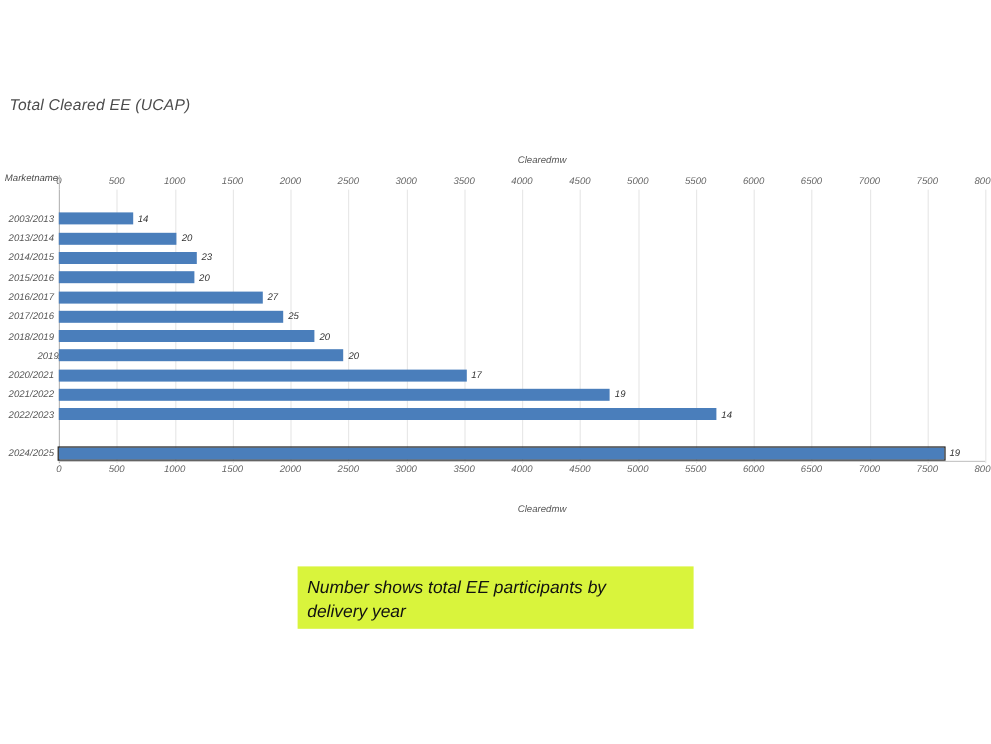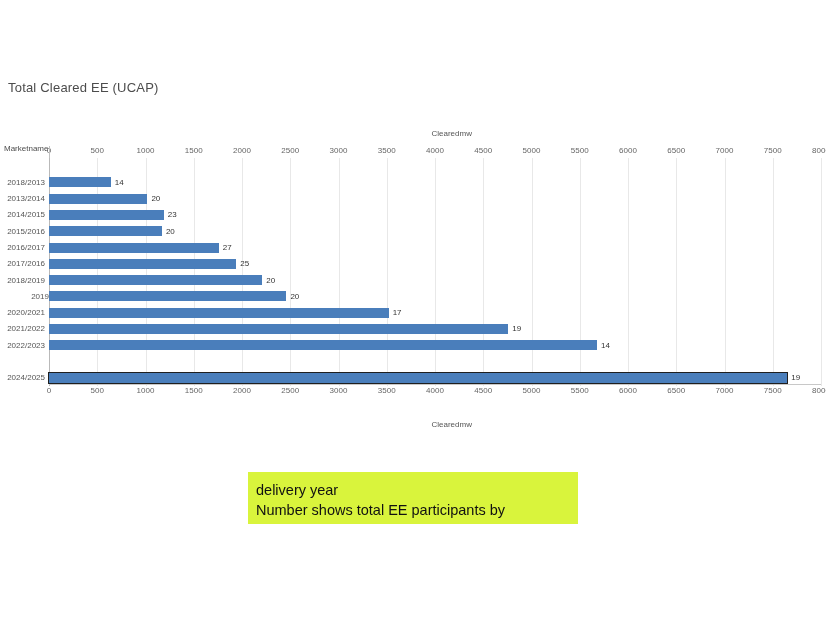--- a/index.html
+++ b/index.html
@@ -1,21 +1,21 @@
 <!DOCTYPE html>
 <html><head>
 <meta charset="utf-8">
 <style>
   html,body{margin:0;padding:0;}
   body{
     width:826px;height:620px;background:#ffffff;
     font-family:"Liberation Sans",sans-serif;
     color:#333;overflow:hidden;position:relative;
   }
-  #stage{position:relative;width:826px;height:480px;}
+  #stage{position:relative;width:826px;height:480px;font-style:italic;}
 
   
   .viz-title{
     position:absolute;left:8px;top:80px;
     font-size:13px;color:#4c4c4c;letter-spacing:.2px;
     white-space:nowrap;
   }
 
   
   .chart-frame{position:absolute;left:0px;top:128px;width:826px;height:300px;}
@@ -145,21 +145,21 @@
           <div class="gl" style="left: 531.5px;"></div>
           <div class="gl" style="left: 579.75px;"></div>
           <div class="gl" style="left: 628px;"></div>
           <div class="gl" style="left: 676.25px;"></div>
           <div class="gl" style="left: 724.5px;"></div>
           <div class="gl" style="left: 772.75px;"></div>
           <div class="gl" style="left: 821px;"></div>
         </div>
       <div class="rows" id="rows">
           <div class="row" style="top: 16.2857px; height: 16.2857px;">
-            <div class="row-label" style="top: 3.64286px;">2018/2013</div>
+            <div class="row-label" style="top: 3.64286px;">2003/2013</div>
             <div class="bar" style="top: 3.14286px; height: 10px; width: 61.76px; background: rgb(74, 126, 187);"></div>
             <div class="bar-value" style="left: 114.76px; top: 3.64286px;">14</div>
           </div>
           <div class="row" style="top: 32.5714px; height: 16.2857px;">
             <div class="row-label" style="top: 3.64286px;">2013/2014</div>
             <div class="bar" style="top: 3.14286px; height: 10px; width: 98.43px; background: rgb(74, 126, 187);"></div>
             <div class="bar-value" style="left: 151.43px; top: 3.64286px;">20</div>
           </div>
           <div class="row" style="top: 48.8571px; height: 16.2857px;">
             <div class="row-label" style="top: 3.64286px;">2014/2015</div>
@@ -211,17 +211,17 @@
             <div class="bar selected" style="top: 3.14286px; height: 10px; width: 738.225px; background: rgb(74, 126, 187);"></div>
             <div class="bar-value" style="left: 791.225px; top: 3.64286px;">19</div>
           </div>
         </div>
     </div>
 
     <div class="axis-bottom-line"></div>
   </div>
 
   <div class="callout">
+    <div>Number shows total EE participants by</div>
     <div>delivery year</div>
-    <div>Number shows total EE participants by</div>
   </div>
 
 </div>
 
 </body></html>

